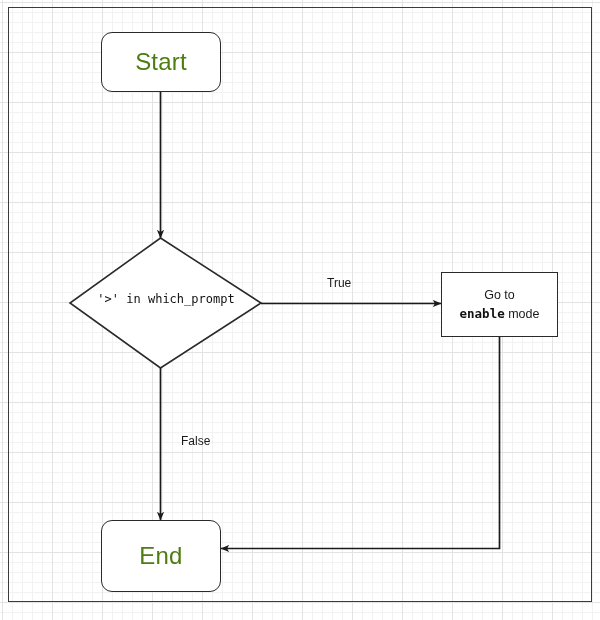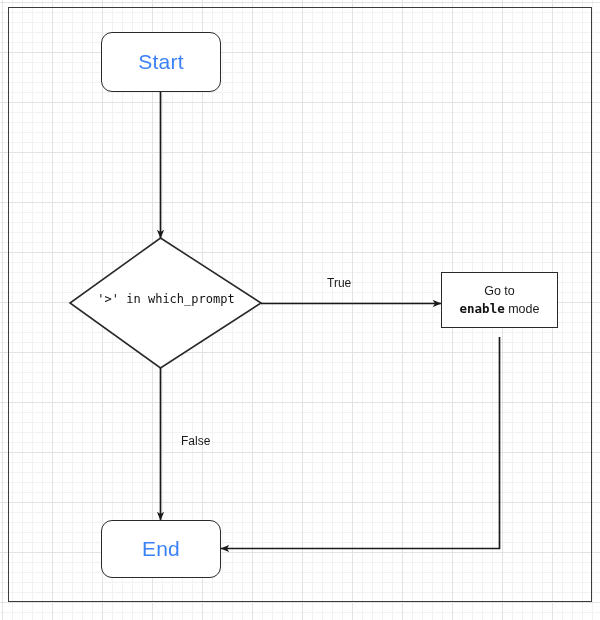--- a/index.html
+++ b/index.html
@@ -47,41 +47,41 @@
     display: flex;
     align-items: center;
     justify-content: center;
     text-align: center;
   }
   .terminal {
     border-radius: 11px;
   }
   .terminal-label {
     font-family: "Liberation Sans", sans-serif;
-    font-size: 21px;
-    color: #3b82f6;
+    font-size: 24px;
+    color: #4d7c0f;
     letter-spacing: 0.2px;
   }
   #node-start {
     left: 101px;
     top: 32px;
     width: 120px;
     height: 60px;
   }
   #node-end {
     left: 101px;
     top: 520px;
     width: 120px;
-    height: 58px;
+    height: 72px;
   }
   #node-enable {
     left: 441px;
     top: 272px;
     width: 117px;
-    height: 56px;
+    height: 65px;
     flex-direction: column;
     line-height: 1.45;
   }
   .proc-line {
     font-family: "Liberation Sans", sans-serif;
     font-size: 12.5px;
     color: #1a1a1a;
     white-space: nowrap;
   }
   .mono-bold {

